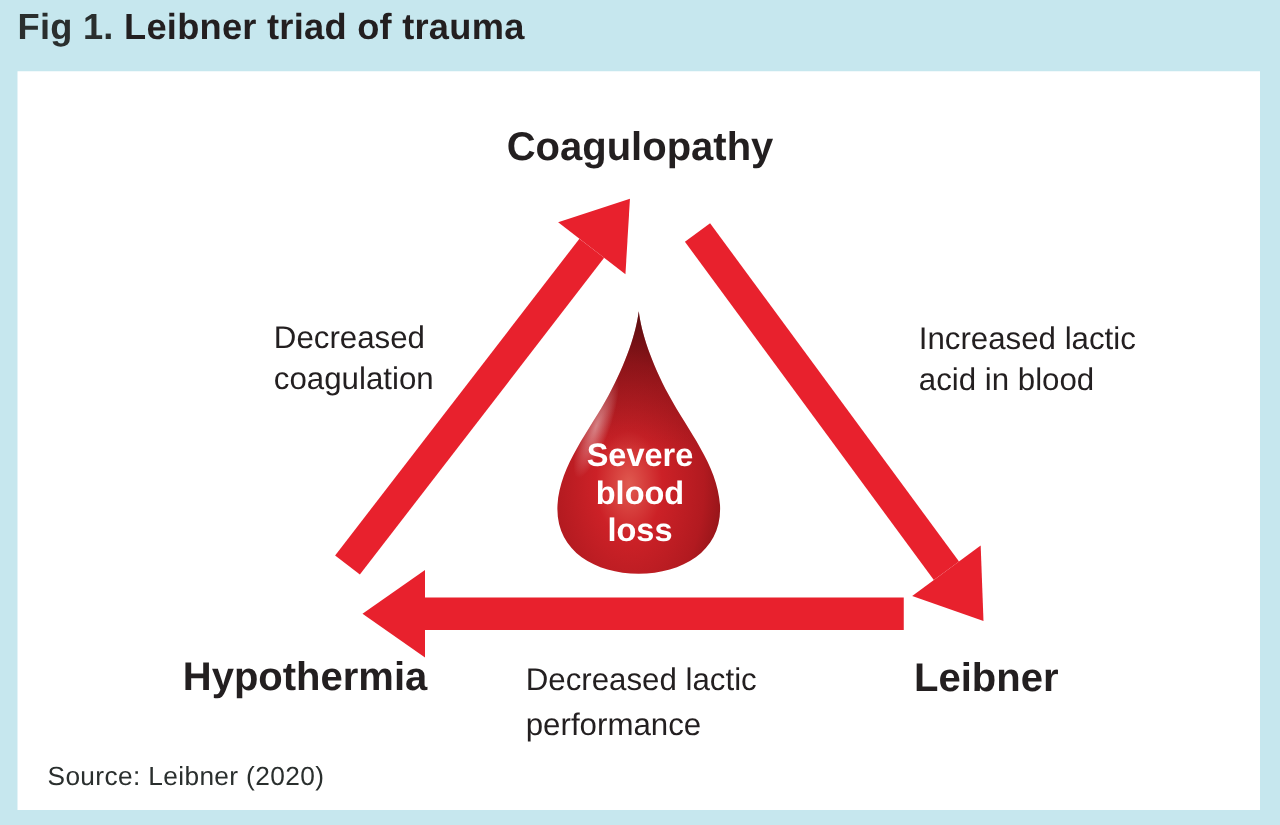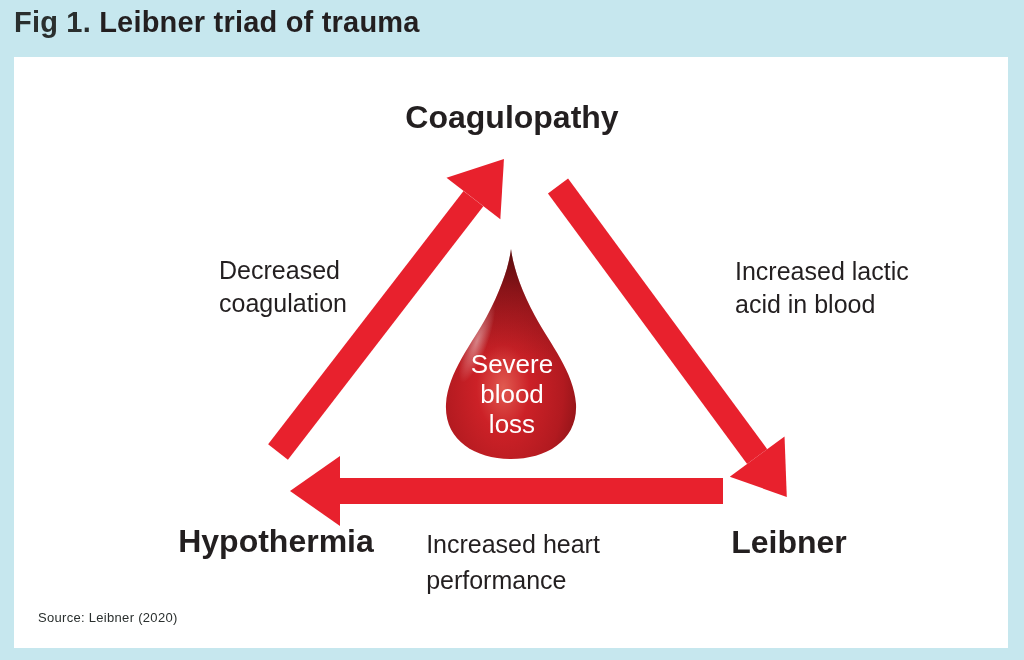--- a/index.html
+++ b/index.html
@@ -30,32 +30,32 @@
   .arrow{fill:var(--arrow-red);}
   .node-label{
     position:absolute;font-weight:700;font-size:32px;white-space:nowrap;
     transform:translateX(-50%);
   }
   .edge-label{
     position:absolute;font-size:25px;line-height:33px;white-space:pre-line;
   }
   .centered{text-align:left;transform:translateX(-50%);}
   .coagulopathy{left:512px;top:99px;}
-  .hypothermia{left:244px;top:523px;margin-left:32px;}
+  .hypothermia{left:244px;top:523px;}
   .acidosis{left:789px;top:524px;}
   .edge-coagulation{left:283px;top:254px;}
   .edge-lactic{left:691px;top:255px;text-align:left;margin-left:44px;}
   .edge-heart{left:513px;top:526px;line-height:36px;}
   .drop-label{
     position:absolute;left:512px;top:349px;transform:translateX(-50%);
-    color:#ffffff;font-weight:400;font-size:26px;line-height:30px;
+    color:#ffffff;font-weight:700;font-size:26px;line-height:30px;
     text-align:center;white-space:pre-line;
   }
   .source{
-    position:absolute;left:38px;top:610px;font-size:13px;color:#2a2f2e;
+    position:absolute;left:38px;top:610px;font-size:21px;color:#2a2f2e;
     letter-spacing:.3px;
   }
 </style>
 </head>
 <body>
 
 <div class="fig-title">
   <span class="fig-label">Fig 1.</span>
   <span class="fig-name">Leibner triad of trauma</span>
 </div>
@@ -116,20 +116,20 @@
 </svg>
 
 <div class="node-label coagulopathy">Coagulopathy</div>
 <div class="node-label hypothermia">Hypothermia</div>
 <div class="node-label acidosis">Leibner</div>
 
 <div class="edge-label centered edge-coagulation">Decreased
 coagulation</div>
 <div class="edge-label edge-lactic">Increased lactic
 acid in blood</div>
-<div class="edge-label centered edge-heart">Increased heart
+<div class="edge-label centered edge-heart">Decreased lactic
 performance</div>
 
 <div class="drop-label">Severe
 blood
 loss</div>
 
 <div class="source">Source: Leibner (2020)</div>
 
 </body></html>

